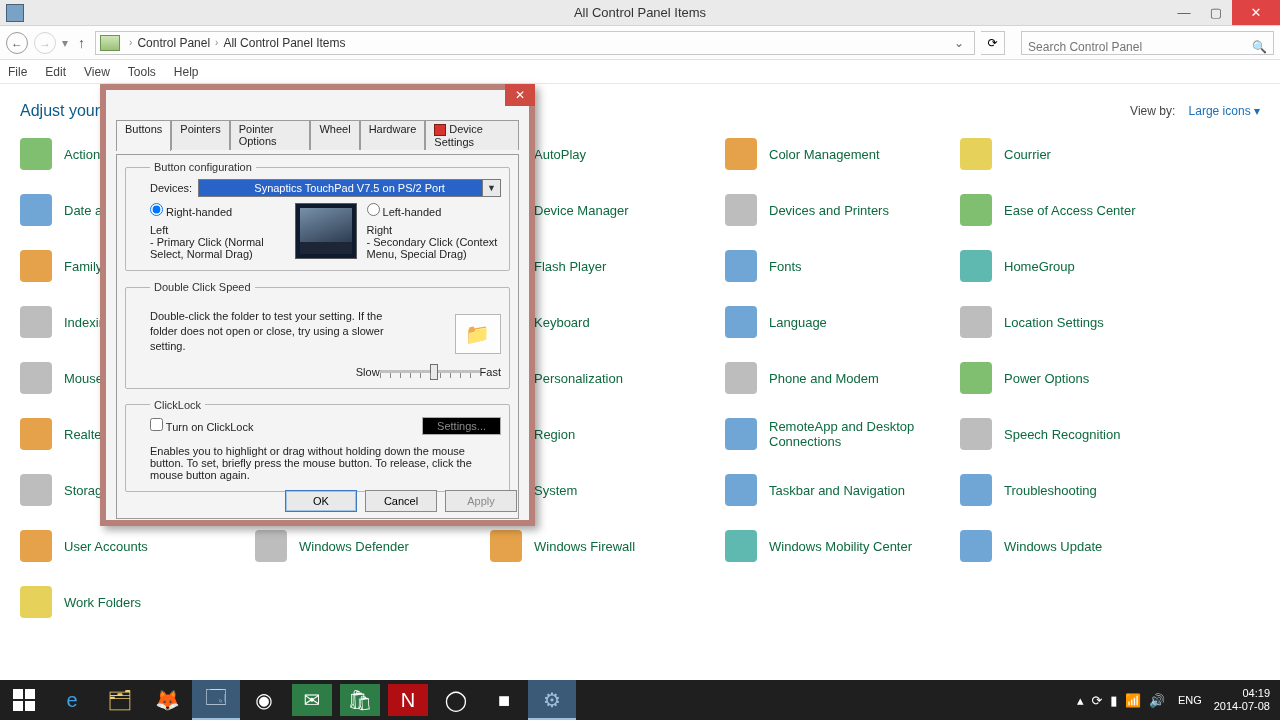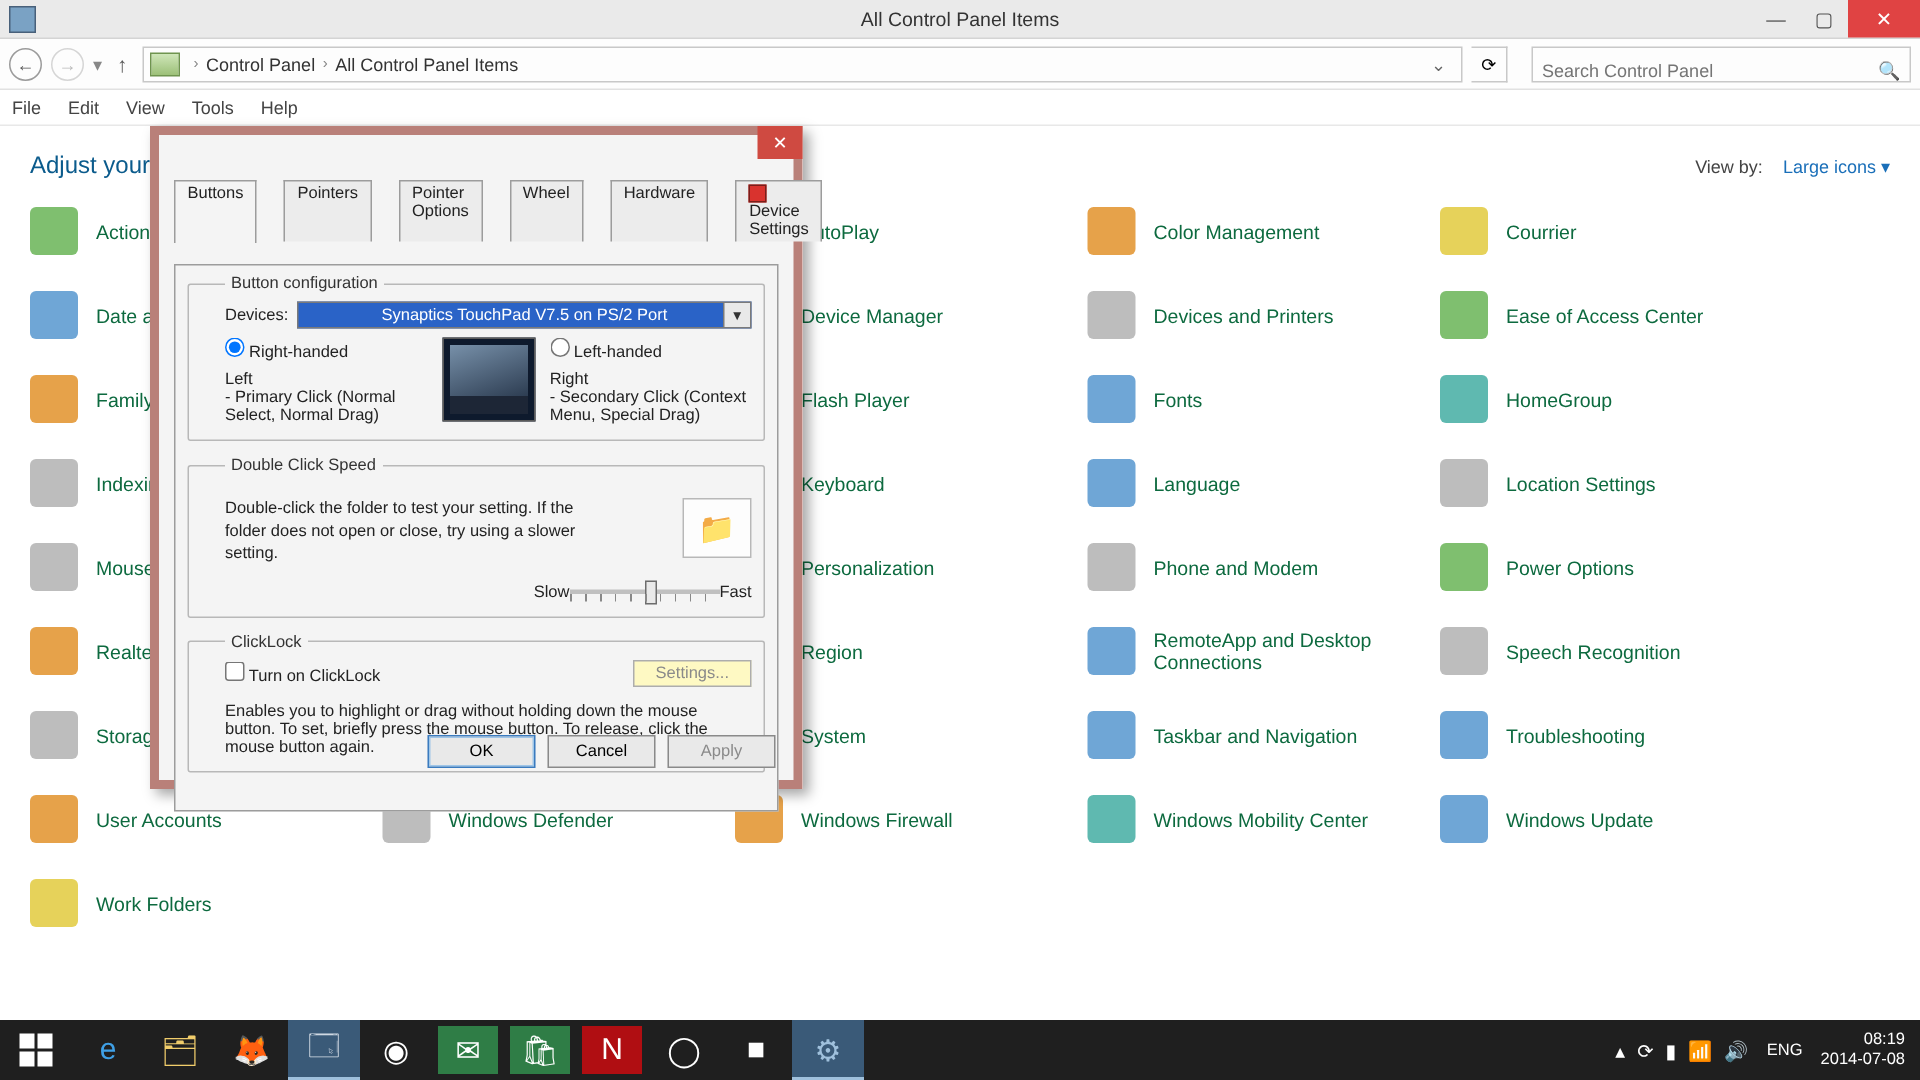--- a/index.html
+++ b/index.html
@@ -36,45 +36,45 @@
   .grid { display: grid; grid-template-columns: repeat(5, 235px); row-gap: 24px; column-gap: 0;}
   .cpitem { display:flex; align-items:center; gap:12px; }
   .cpicon { width:32px; height:32px; flex-shrink:0; border-radius:4px; display:flex; align-items:center; justify-content:center; font-size:18px;}
   .cplabel { color: #0d6a3f; font-size: 13px; }
   
   .dlg-shadow { position:absolute; left:100px; top:0px; width:435px; height:442px; box-shadow: 4px 4px 8px rgba(0,0,0,.35);}
   .dlg { width:100%; height:100%; border: 6px solid #b98079; background:#f4f4f4; position:relative;}
   .dlg-title { position:absolute; left:-6px; right:-6px; top:-6px; height:28px; background:#b98079; color:#222; display:flex; align-items:center; justify-content:center; font-size:13px;}
   .dlg-close { position:absolute; right:-6px; top:-6px; width:30px; height:22px; background:#cf4a41; color:#fff; display:flex; align-items:center; justify-content:center; font-size:12px;}
   .dlg-body { padding: 30px 10px 10px 10px; font-size:11px; color:#222;}
-  .tabs { display:flex; gap:18px; margin-bottom:15px; }
+  .tabs { display:flex; gap:0; margin-bottom:4px; }
   .tab { border:1px solid #9c9c9c; border-bottom:none; background:#ececec; padding:2px 8px; font-size:11px; position:relative; }
   .tab.active { background:#f4f4f4; z-index:2; padding-bottom:3px; margin-bottom:-1px;}
   .tab .swatch { display:inline-block; width:12px; height:12px; background:#d9332e; vertical-align:middle; margin-right:3px; border:1px solid #7a1e1a;}
   .tabpanel { border:1px solid #9c9c9c; padding:6px 8px 10px 8px; min-height:365px; position:relative; background:#f4f4f4;}
   fieldset { border:1px solid #b8b8b8; border-radius:2px; padding:6px 8px 10px 24px; margin-bottom:10px; position:relative;}
   legend { font-size:11px; padding:0 4px; color:#333;}
   .dev-row { display:flex; align-items:center; gap:6px; margin-bottom:6px;}
   .dev-row label{ font-size:11px;}
   .dev-select { flex:1; height:18px; border:1px solid #7a7a7a; background:#2a63c7; color:#fff; font-size:11px; display:flex; align-items:center; justify-content:center; position:relative;}
   .dev-select .arrow { position:absolute; right:0; top:0; width:18px; height:100%; background:#e9e9e9; border-left:1px solid #7a7a7a; display:flex; align-items:center; justify-content:center; color:#333; font-size:9px;}
   .hand-row { display:flex; }
   .hand-col { flex:1; font-size:11px;}
   .hand-col .primary{ font-weight:normal; margin-top:6px;}
   .touchpad { width:62px; height:56px; background:#0e1a2d; margin:0 10px; border:1px solid #5a5a5a; position:relative;}
   .touchpad::before{content:""; position:absolute; left:4px; right:4px; top:4px; height:34px; background:linear-gradient(160deg,#7790a9,#2d3d52);}
   .touchpad::after{content:""; position:absolute; left:4px; right:4px; bottom:4px; height:12px; background:#1d2636;}
-  .dcs { display:flex; align-items:flex-start; gap:27px; margin-top:10px;}
+  .dcs { display:flex; align-items:flex-end; gap:27px; margin-top:10px;}
   .dcs .txt{ flex:1; font-size:11px; line-height:1.35;}
   .slider { display:flex; align-items:center; margin-top:12px; justify-content:flex-end;}
   .track { width:100px; height:3px; background:#c0c0c0; position:relative;}
   .track::after{content:""; position:absolute; left:0; right:0; bottom:-5px; height:5px; background:repeating-linear-gradient(90deg,#888 0 1px, transparent 1px 10px);}
   .thumb { position:absolute; top:-6px; left:50px; width:8px; height:16px; background:#e9e9e9; border:1px solid #6d6d6d;}
   .foldericon { width:46px; height:40px; border:1px solid #b8b8b8; display:flex; align-items:center; justify-content:center; font-size:20px; color:#d9b63a; background:#fdfdfd; margin-left:18px;}
-  .settings-btn { font-size:11px; padding:2px 14px; border:1px solid #adadad; background:#fef9c3; color:#8a8a8a; float:right;}
+  .settings-btn { font-size:11px; padding:2px 14px; border:1px solid #adadad; background:#000000; color:#8a8a8a; float:right;}
   .btnrow { position:absolute; right:12px; bottom:8px; display:flex; gap:8px;}
   .btn { width:72px; height:22px; border:1px solid #8a8a8a; background:#e9e9e9; font-size:11px;}
   .btn.primary{ border:1px solid #3a7bbf; box-shadow:inset 0 0 0 1px #9fc6e8;}
   .btn.disabled{ color:#8a8a8a;}
   
   .taskbar { position:absolute; left:0; right:0; bottom:0; height:40px; background:#1f1f1f; display:flex; align-items:center;}
   .tb-left { display:flex; align-items:center; height:100%;}
   .tbitem { width:48px; height:100%; display:flex; align-items:center; justify-content:center; font-size:20px; color:#fff;}
   .tbitem.start{ background:transparent;}
   .tbitem.active{ background:#3a5a78; box-shadow: inset 0 -2px 0 #9fc0dc;}
@@ -405,17 +405,17 @@
   <div class="tb-right">
     <div class="tray-icons">
       <span>▴</span>
       <span>⟳</span>
       <span>▮</span>
       <span>📶</span>
       <span>🔊</span>
     </div>
     <div>ENG</div>
     <div class="clock">
-      <div>08:19</div>
+      <div>04:19</div>
       <div>2014-07-08</div>
     </div>
   </div>
 </div>
 
 </body></html>

